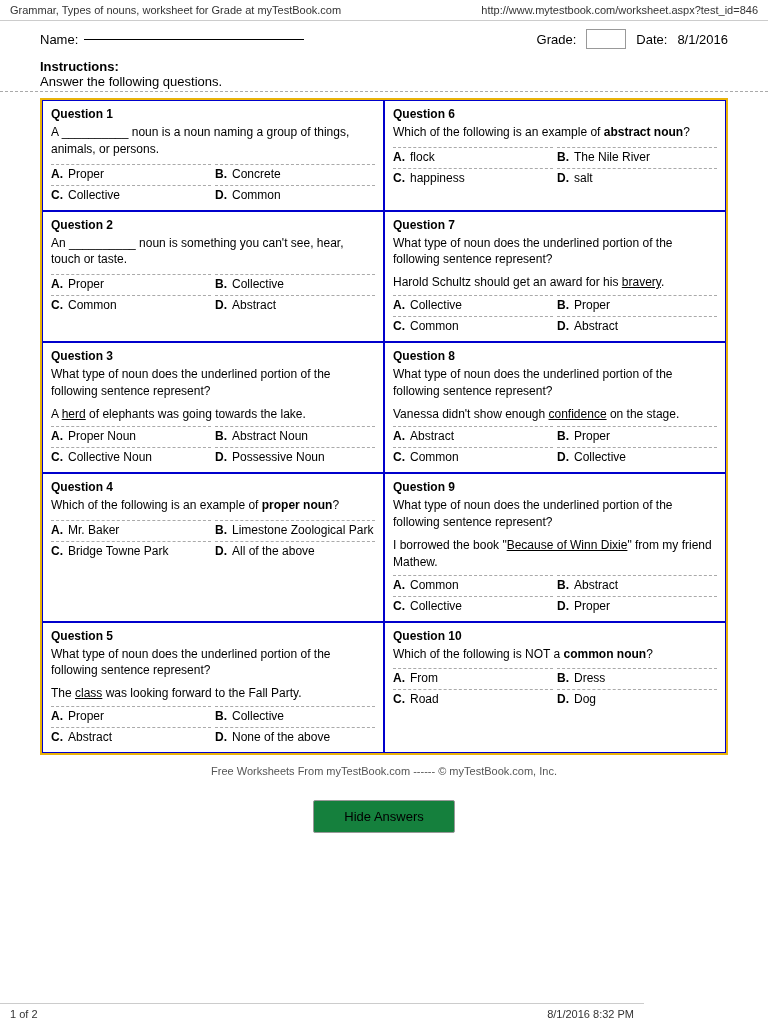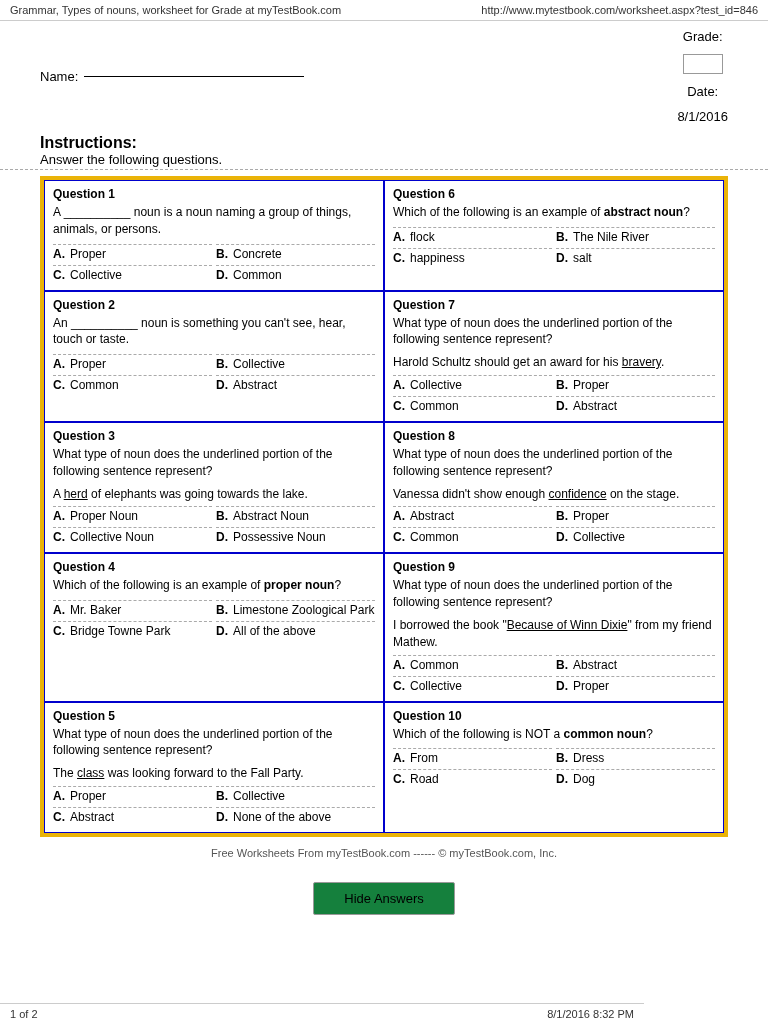--- a/index.html
+++ b/index.html
@@ -39,43 +39,42 @@
     .name-line {
       border-bottom: 1px solid #000;
       width: 220px;
       display: inline-block;
     }
     .grade-date {
       display: flex;
       align-items: center;
       gap: 10px;
       margin-left: auto;
-      flex-direction: column;
     }
     .grade-box {
       border: 1px solid #999;
       width: 40px;
       height: 20px;
       display: inline-block;
     }
     .instructions {
       padding: 2px 40px;
       border-bottom: 1px dashed #aaa;
     }
     .instructions-label {
       font-weight: bold;
-      font-size: 16px;
+      font-size: 13px;
     }
     .worksheet {
       padding: 6px 40px;
     }
     .questions-grid {
       display: grid;
       grid-template-columns: 1fr 1fr;
-      border: 4px solid #eab308;
+      border: 2px solid #eab308;
       border-collapse: collapse;
     }
     .question-cell {
       border: 1px solid #00c;
       padding: 6px 8px;
       vertical-align: top;
     }
     .question-number {
       font-weight: bold;
       font-size: 12px;

